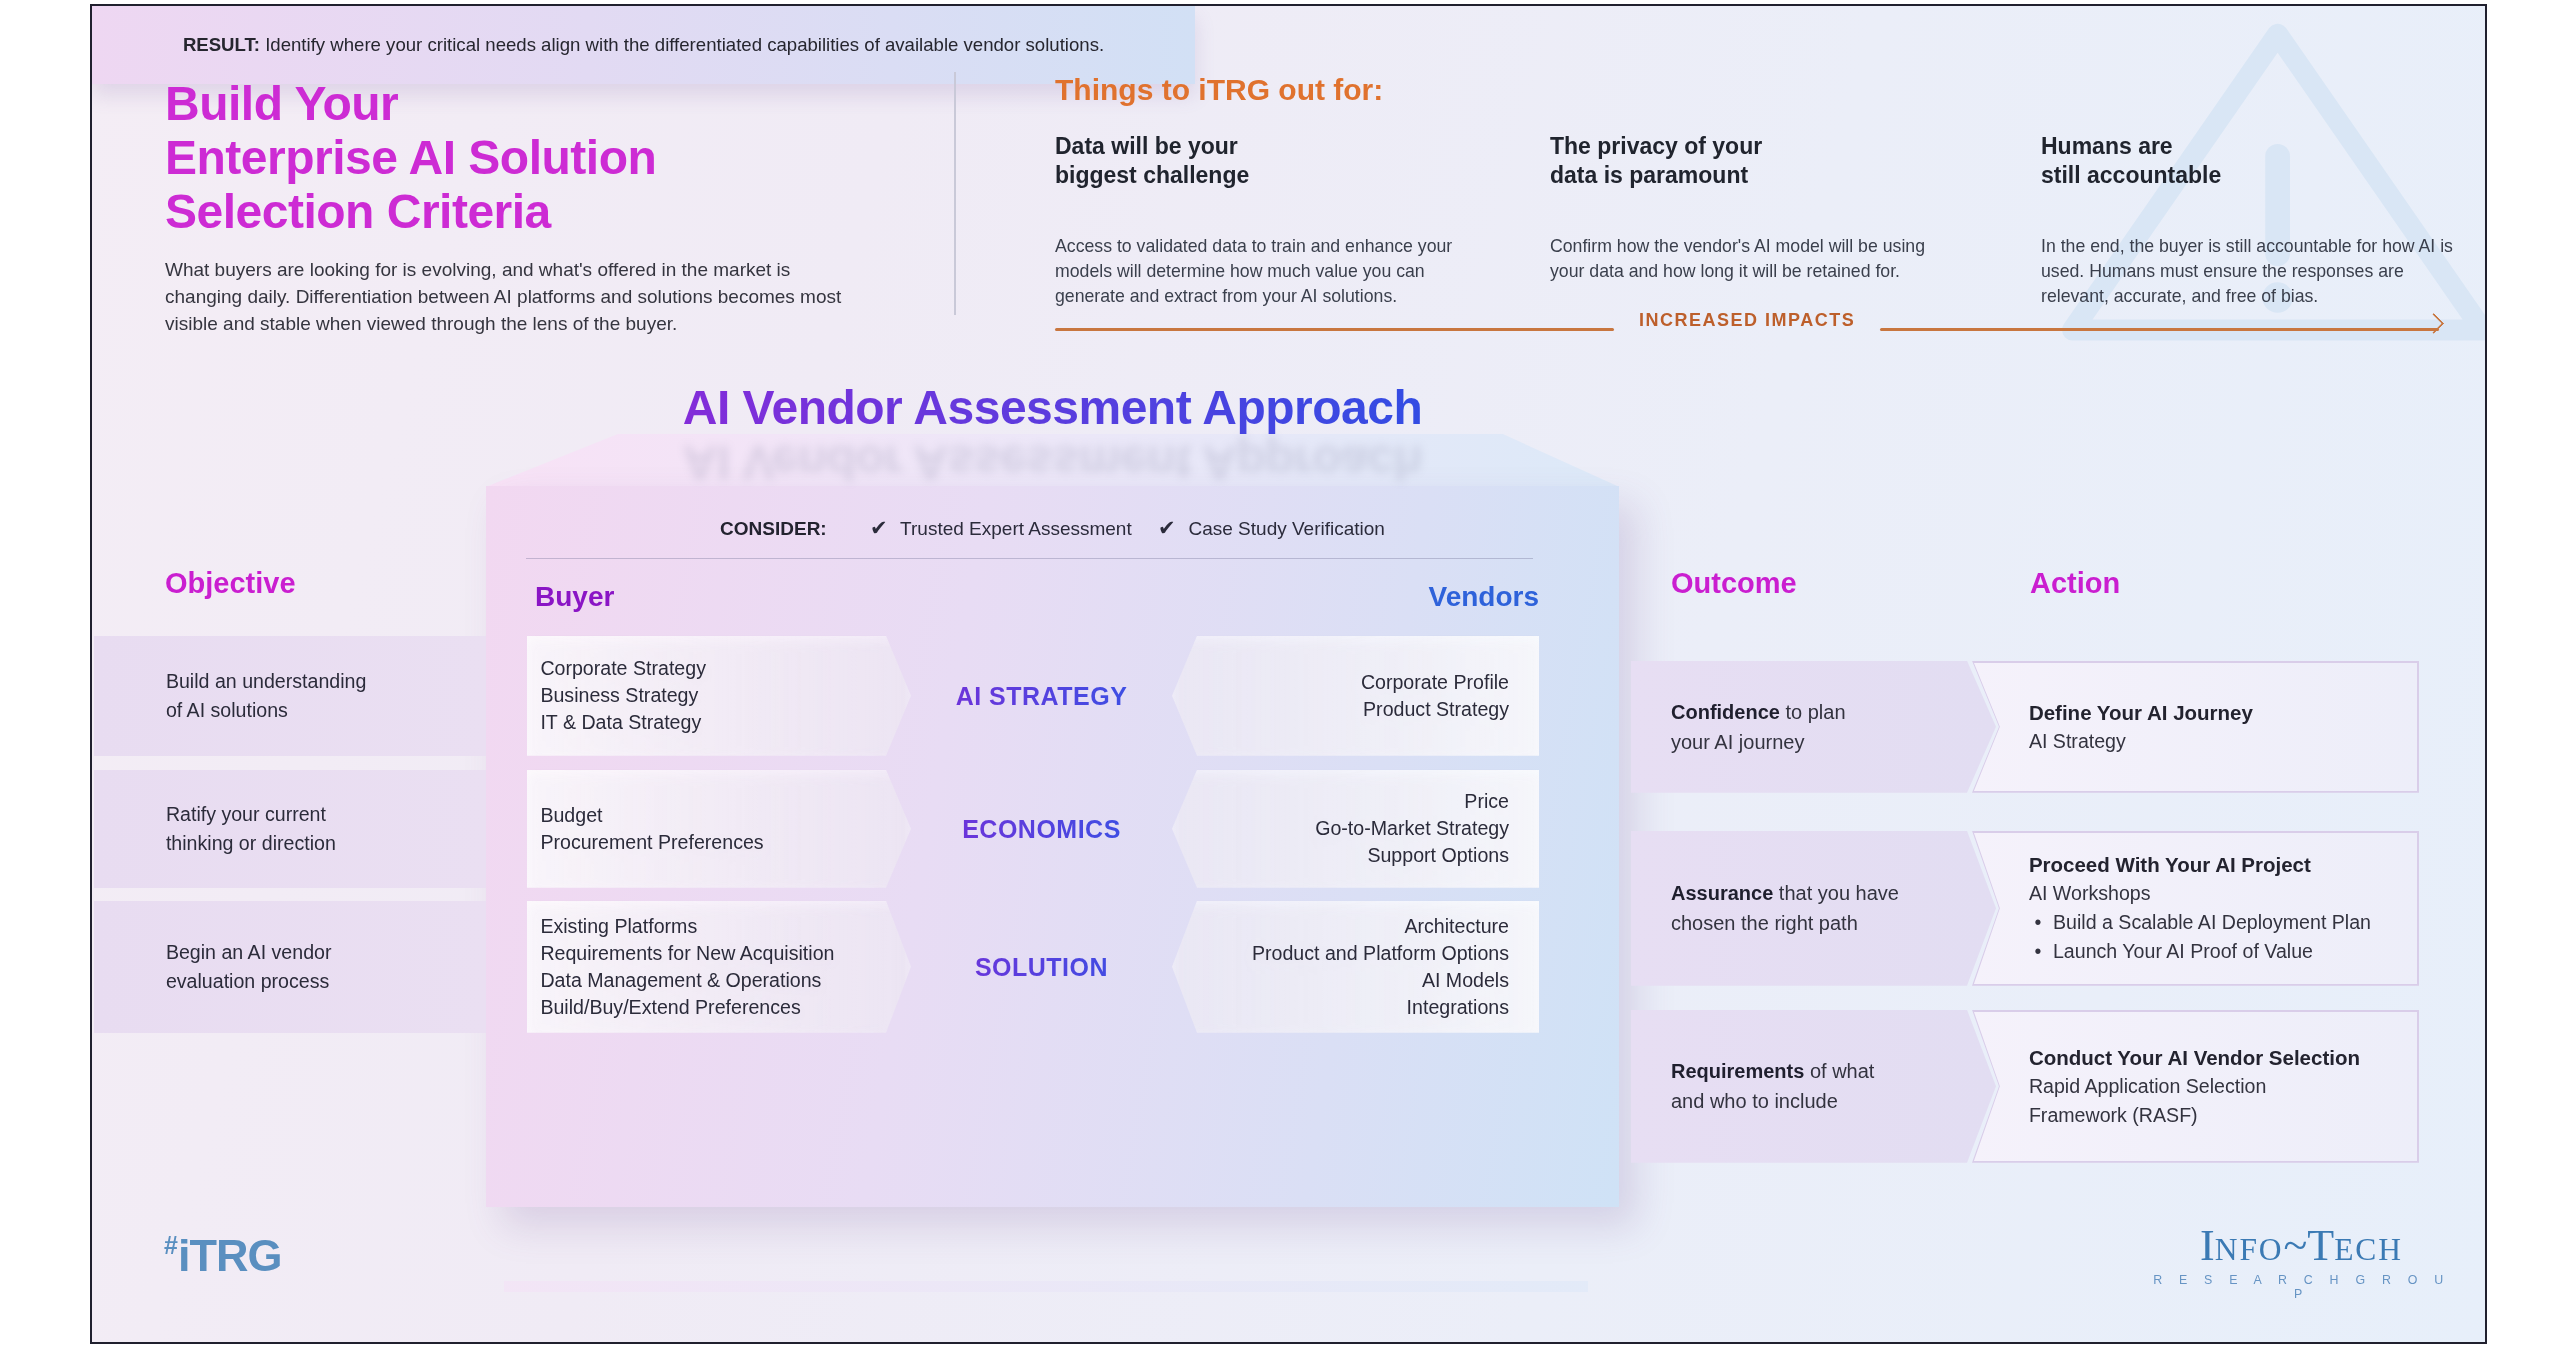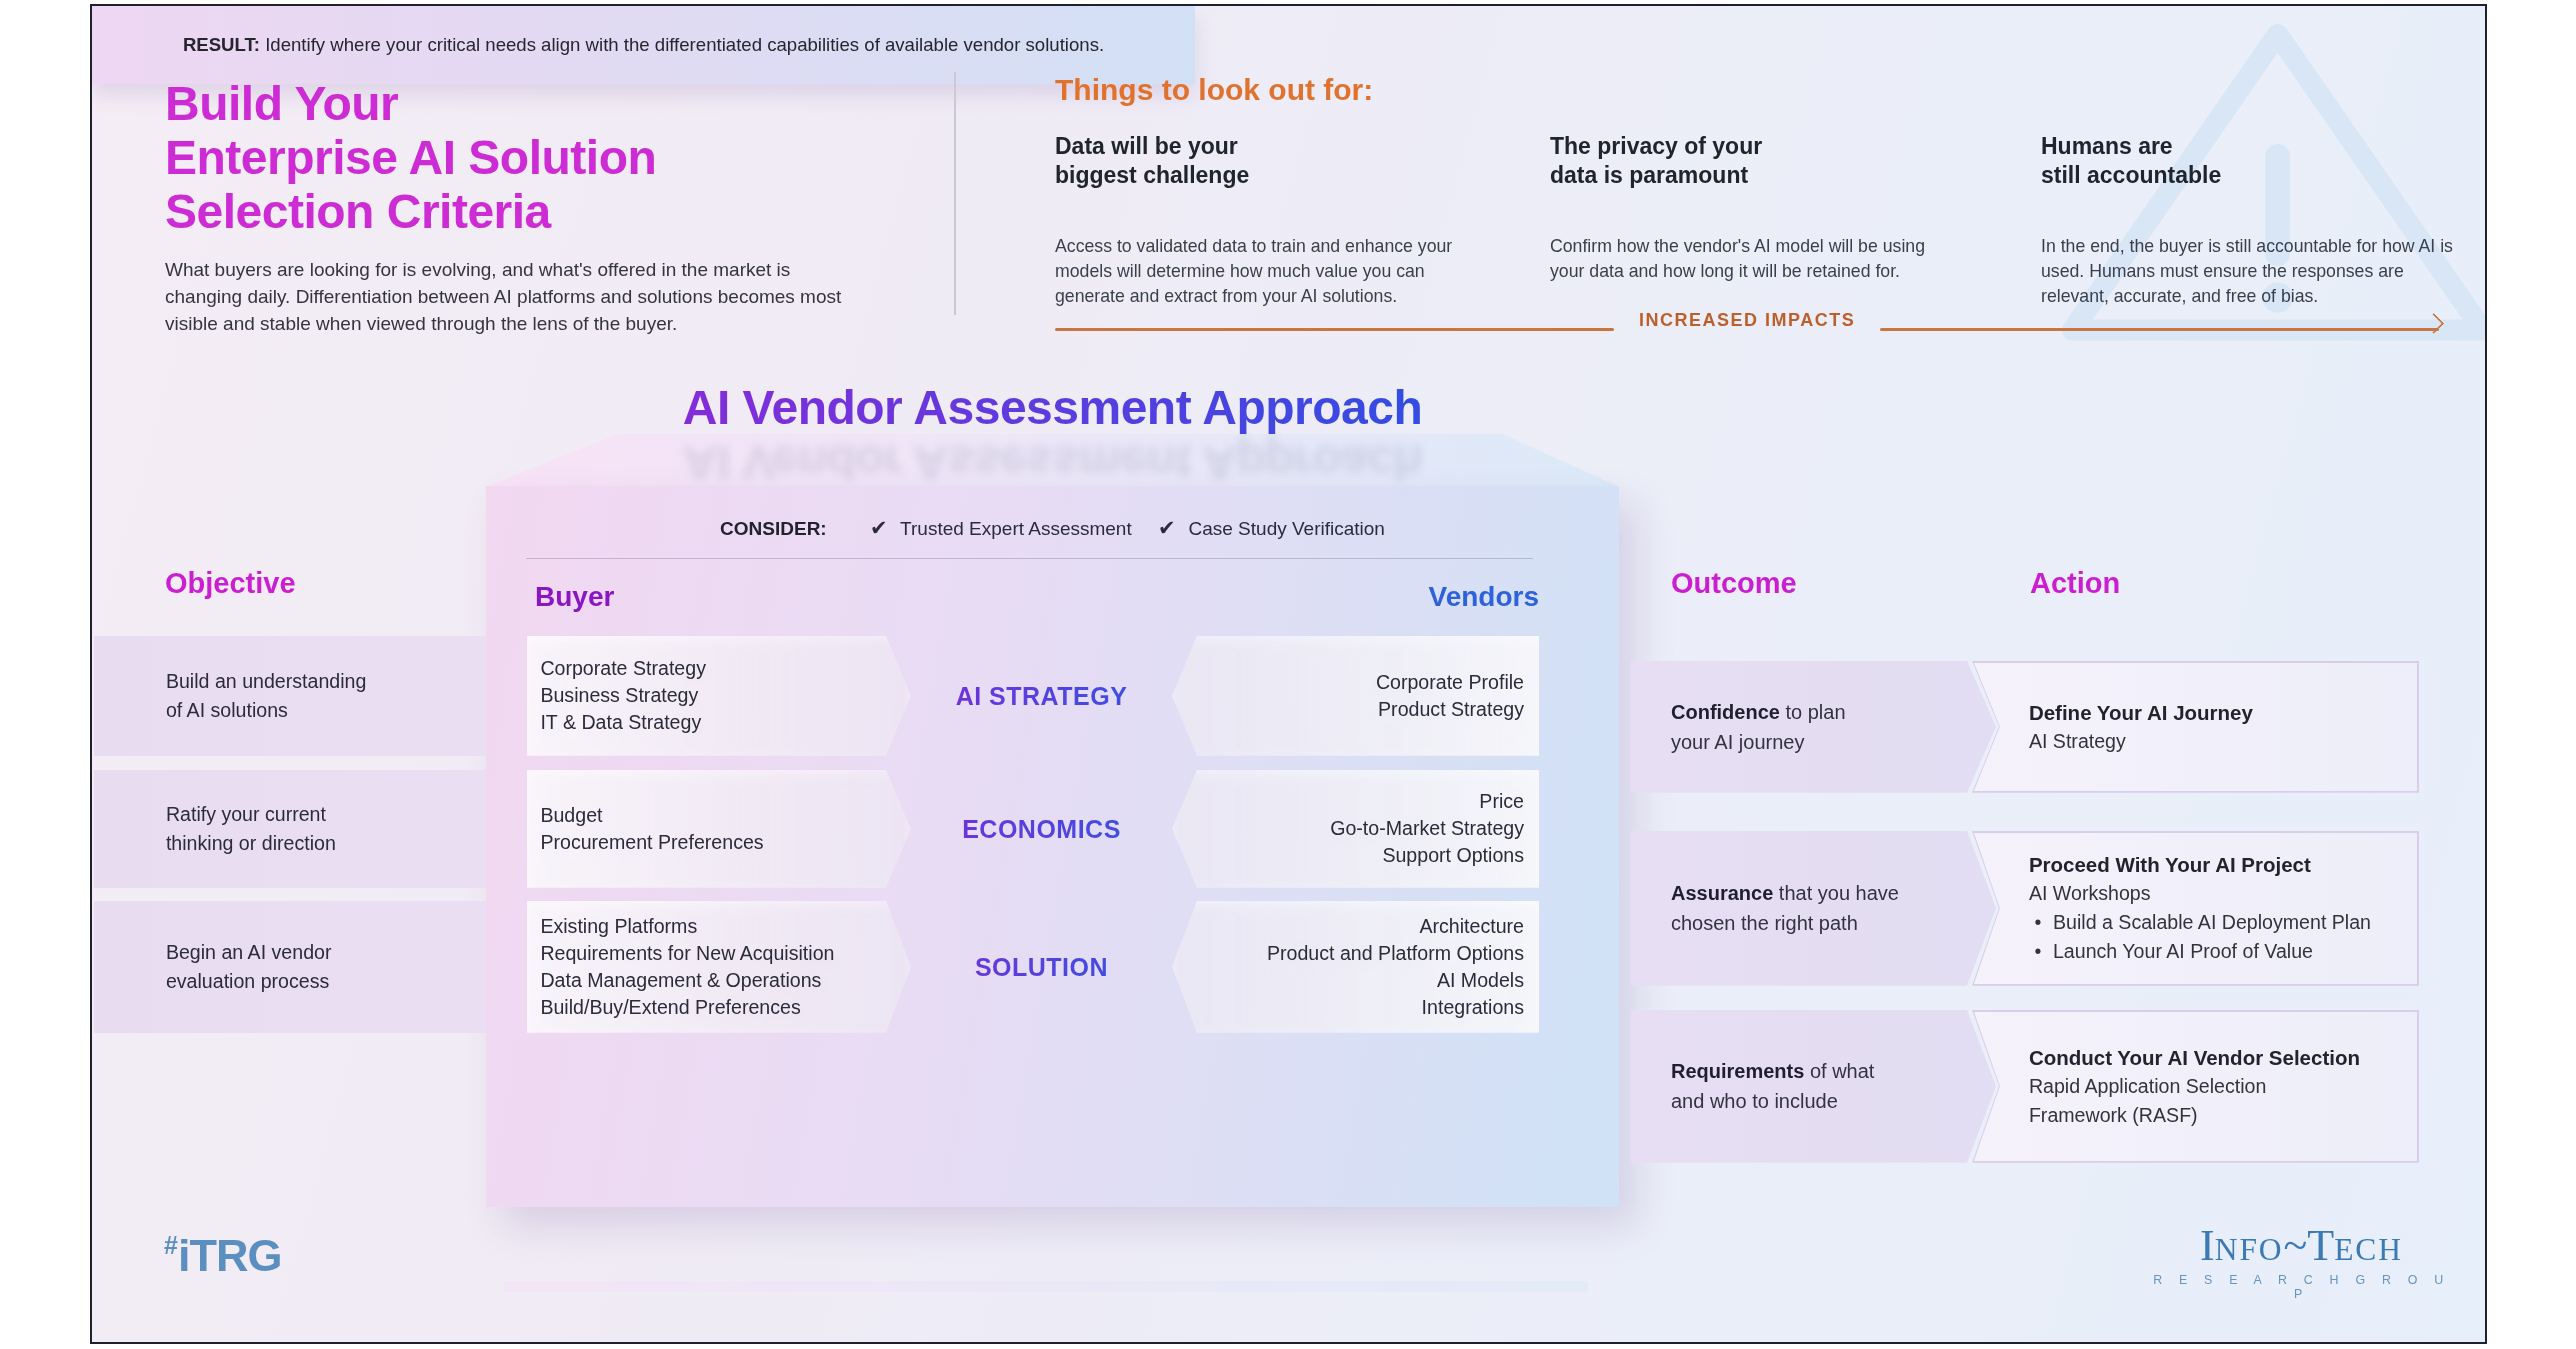--- a/index.html
+++ b/index.html
@@ -57,21 +57,21 @@
   .buyer-h { left:443px; color:#8a15c5; }
   .vendors-h { left:1080px; width:367px; text-align:right; color:#2e62da; }
 
   
   .row { left:435px; width:1012px; position:absolute; z-index:2; }
   .bcard,.vcard { position:absolute; top:0; height:100%; display:flex; flex-direction:column; justify-content:center;
     filter:drop-shadow(1.9px 4.8px 5.7px rgba(120,90,150,.28)); }
   .bcard { left:0; width:384px; padding-left:13.4px;
     clip-path:polygon(0 0,calc(100% - 25px) 0,100% 50%,calc(100% - 25px) 100%,0 100%);
     background:linear-gradient(90deg,rgba(255,255,255,.85),rgba(255,255,255,.5)); }
-  .vcard { left:645px; width:367px; padding-right:15px; align-items:flex-end;
+  .vcard { left:645px; width:367px; padding-right:30px; align-items:flex-end;
     clip-path:polygon(25px 0,100% 0,100% 100%,25px 100%,0 50%);
     background:linear-gradient(270deg,rgba(255,255,255,.85),rgba(255,255,255,.55)); }
   .bcard div,.vcard div { font-size:19.6px; line-height:27px; color:#2b2b3a; }
   .vcard div { text-align:right; }
   .cat { position:absolute; left:362px; width:305px; top:50%; transform:translateY(-50%); text-align:center;
     font-size:25px; font-weight:800; letter-spacing:0.5px;
     background:linear-gradient(90deg,#7f29d6,#2b59e7); -webkit-background-clip:text; background-clip:text; color:transparent; }
 
   
   .result { left:403px; top:1197px; width:1103px; height:78px; display:flex; align-items:center; justify-content:center;
@@ -129,21 +129,21 @@
   </svg>
 
   <h1 class="z h1">
     <div>Build Your</div>
     <div>Enterprise AI Solution</div>
     <div>Selection Criteria</div>
   </h1>
   <p class="z intro">What buyers are looking for is evolving, and what's offered in the market is changing daily. Differentiation between AI platforms and solutions becomes most visible and stable when viewed through the lens of the buyer.</p>
   <div class="z vdiv"></div>
 
-  <h2 class="z lk-head">Things to look out for:</h2>
+  <h2 class="z lk-head">Things to iTRG out for:</h2>
 
   <div class="z lk-col lk-c1">
     <h3><span>Data will be your</span><br><span>biggest challenge</span></h3>
     <p>Access to validated data to train and enhance your models will determine how much value you can generate and extract from your AI solutions.</p>
   </div>
   <div class="z lk-col lk-c2">
     <h3><span>The privacy of your</span><br><span>data is paramount</span></h3>
     <p>Confirm how the vendor's AI model will be using your data and how long it will be retained for.</p>
   </div>
   <div class="z lk-col lk-c3">

